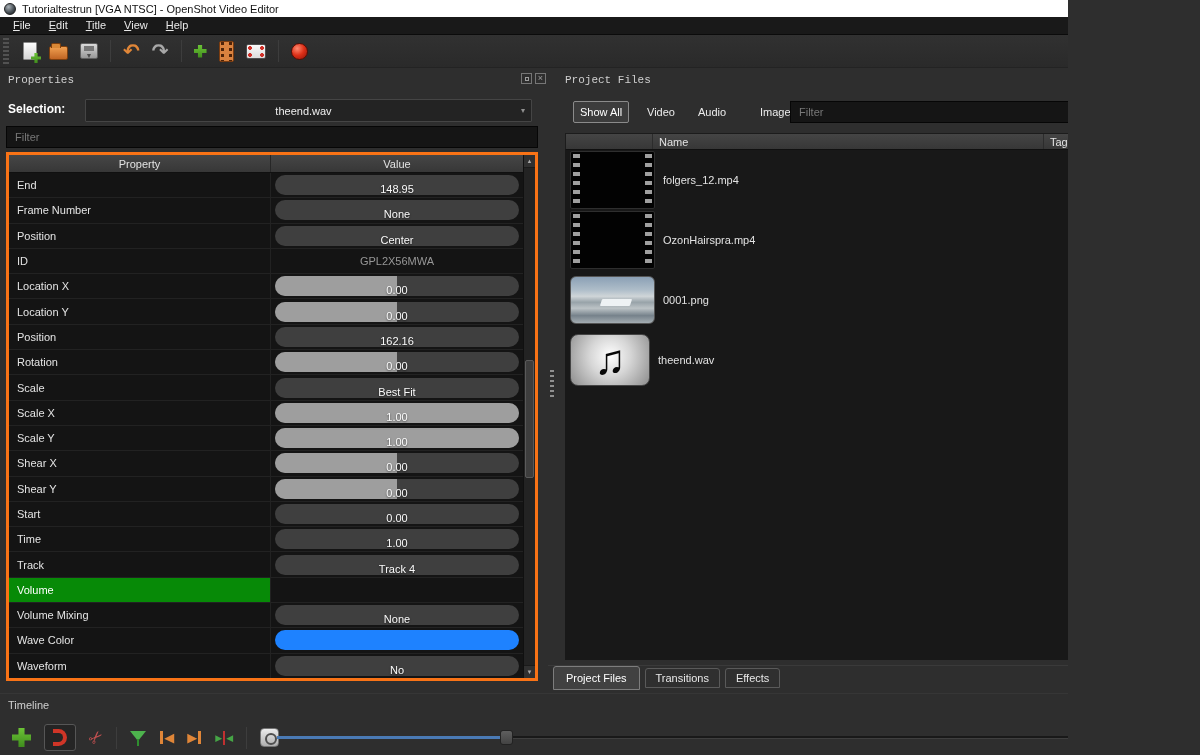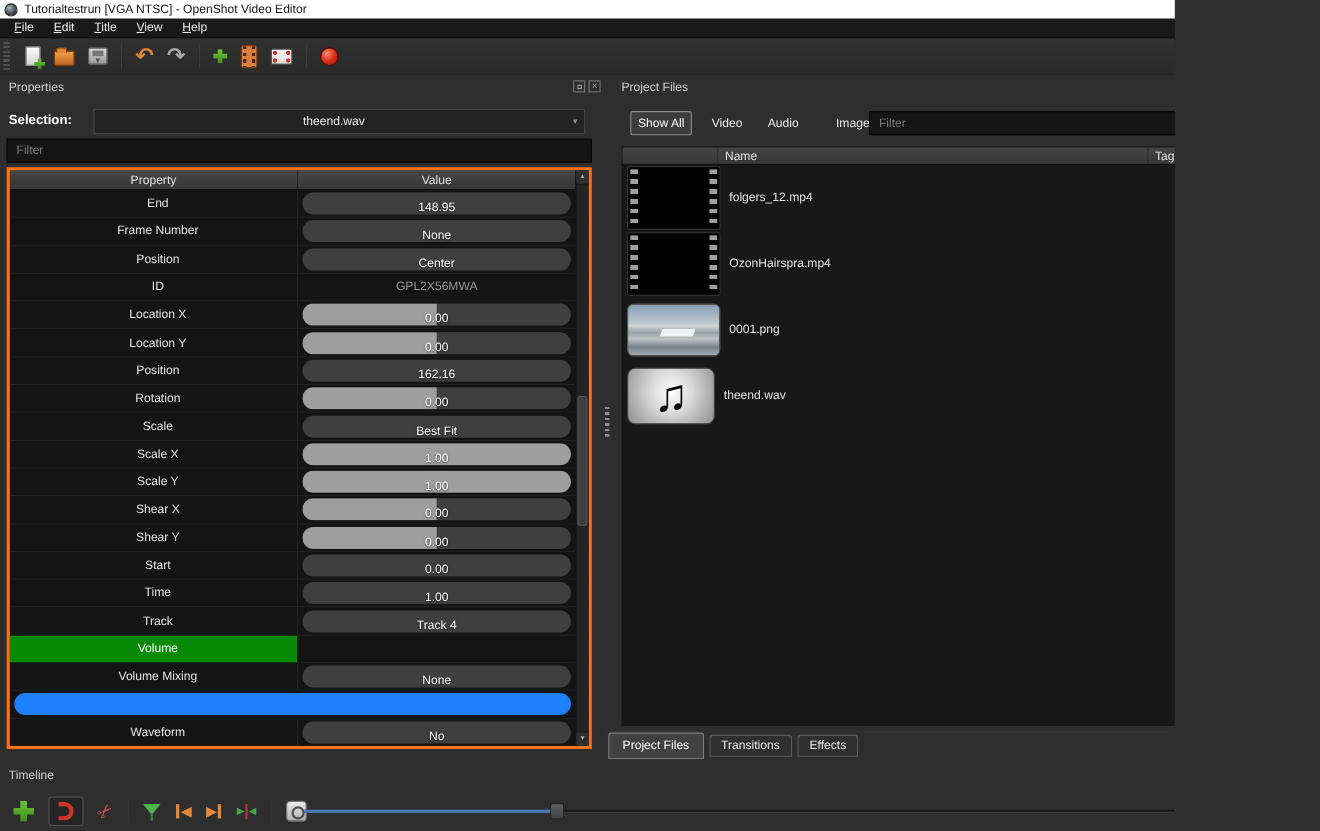--- a/index.html
+++ b/index.html
@@ -51,21 +51,21 @@
                  border:1px solid #4e4e4e; border-radius:2px; }
   .icon-screen::before { content:""; position:absolute; inset:0;
       background:radial-gradient(circle at 3px 3px, #d03028 0 1.6px, transparent 2.2px),
                  radial-gradient(circle at calc(100% - 3px) 3px, #d03028 0 1.6px, transparent 2.2px),
                  radial-gradient(circle at 3px calc(100% - 3px), #d03028 0 1.6px, transparent 2.2px),
                  radial-gradient(circle at calc(100% - 3px) calc(100% - 3px), #d03028 0 1.6px, transparent 2.2px); }
   .icon-record { width:17px; height:17px; border-radius:50%; border:1px solid #570d04;
                  background:radial-gradient(circle at 35% 30%, #ff8a70, #dd3018 48%, #8c1408); }
 
   
-  .panel-title { position:absolute; color:#cfcfcf; }
+  .panel-title { position:absolute; color:#cfcfcf;font-family:Liberation Mono, monospace; }
   .panel-btn { position:absolute; width:11px; height:11px; border:1px solid #767676; color:#9d9d9d;
                display:flex; align-items:center; justify-content:center; font-size:9px; line-height:9px; }
   .panel-btn .mini-sq { width:4px; height:4px; border:1px solid #9d9d9d; }
 
   
   .selection-label { position:absolute; left:8px; top:102px; font-size:12px; font-weight:bold; color:#fff; }
   .selection-dd { position:absolute; left:85px; top:99px; width:447px; height:23px; background:#232323;
                   border:1px solid #454545; border-radius:1px; display:flex; align-items:center; }
   .selection-dd .dd-text { flex:1; text-align:center; color:#eee; }
   .selection-dd .dd-caret { color:#909090; font-size:8px; padding-right:6px; }
@@ -77,21 +77,21 @@
   .props-table { position:absolute; left:6px; top:152px; width:532px; height:529px; background:#141414;
                  border:3px solid #f97316; display:flex; flex-direction:column; }
   .pt-header { height:18px; display:flex; background:linear-gradient(#464646,#373737);
                border-bottom:1px solid #101010; flex:0 0 auto; }
   .h-prop { width:262px; line-height:18px; text-align:center; color:#e2e2e2; border-right:1px solid #272727; }
   .h-val  { flex:1; line-height:18px; text-align:center; color:#e2e2e2; margin-right:12px; }
   .pt-body { flex:1; display:flex; flex-direction:column; }
   .prop-row { flex:1; display:flex; border-bottom:1px solid #222222; background:#141414; position:relative; }
   .prop-row:last-child { border-bottom:none; }
   .cell.prop { width:262px; border-right:1px solid #222222; display:flex; align-items:center;
-               padding-left:8px; color:#e4e4e4;justify-content:center; }
+               padding-left:8px; color:#e4e4e4; }
   .cell.value { flex:1; margin-right:12px; position:relative; display:flex; align-items:center; padding:2px 4px; }
   .prop-row.selected .cell.prop { background:#078a07; color:#ffffff; }
   .pill { position:relative; flex:1; height:20px; border-radius:10px; background:#3f3f3f; overflow:hidden;
           display:flex; align-items:flex-end; justify-content:center; }
   .pill-fill { position:absolute; left:0; top:0; bottom:0; background:#9e9e9e; }
   .pill-text { position:relative; color:#fafafa; text-shadow:0 1px 2px rgba(0,0,0,.55); }
   .id-text { flex:1; text-align:center; color:#979797; }
   .kf-btn { position:absolute; right:14px; top:2px; width:24px; height:21px; border:1px solid #4f4f4f;
             border-radius:3px; background:linear-gradient(135deg,#ffffff 0%,#d2d2d2 50%,#8f8f8f 100%); overflow:hidden; }
   .kf-btn::after { content:""; position:absolute; inset:0;
@@ -411,20 +411,23 @@
        <div class="cell prop">
             <span>Volume Mixing</span>
           </div>
        <div class="cell value">
             <div class="pill">
               <span class="pill-text">None</span>
             </div>
           </div>
      </div>
         <div class="prop-row">
+       <div class="cell prop">
+            <span>Wave Color</span>
+          </div>
        <div class="cell value">
             <div class="pill" style="background:#1e82ff"></div>
           </div>
      </div>
         <div class="prop-row">
        <div class="cell prop">
             <span>Waveform</span>
           </div>
        <div class="cell value">
             <div class="pill">

